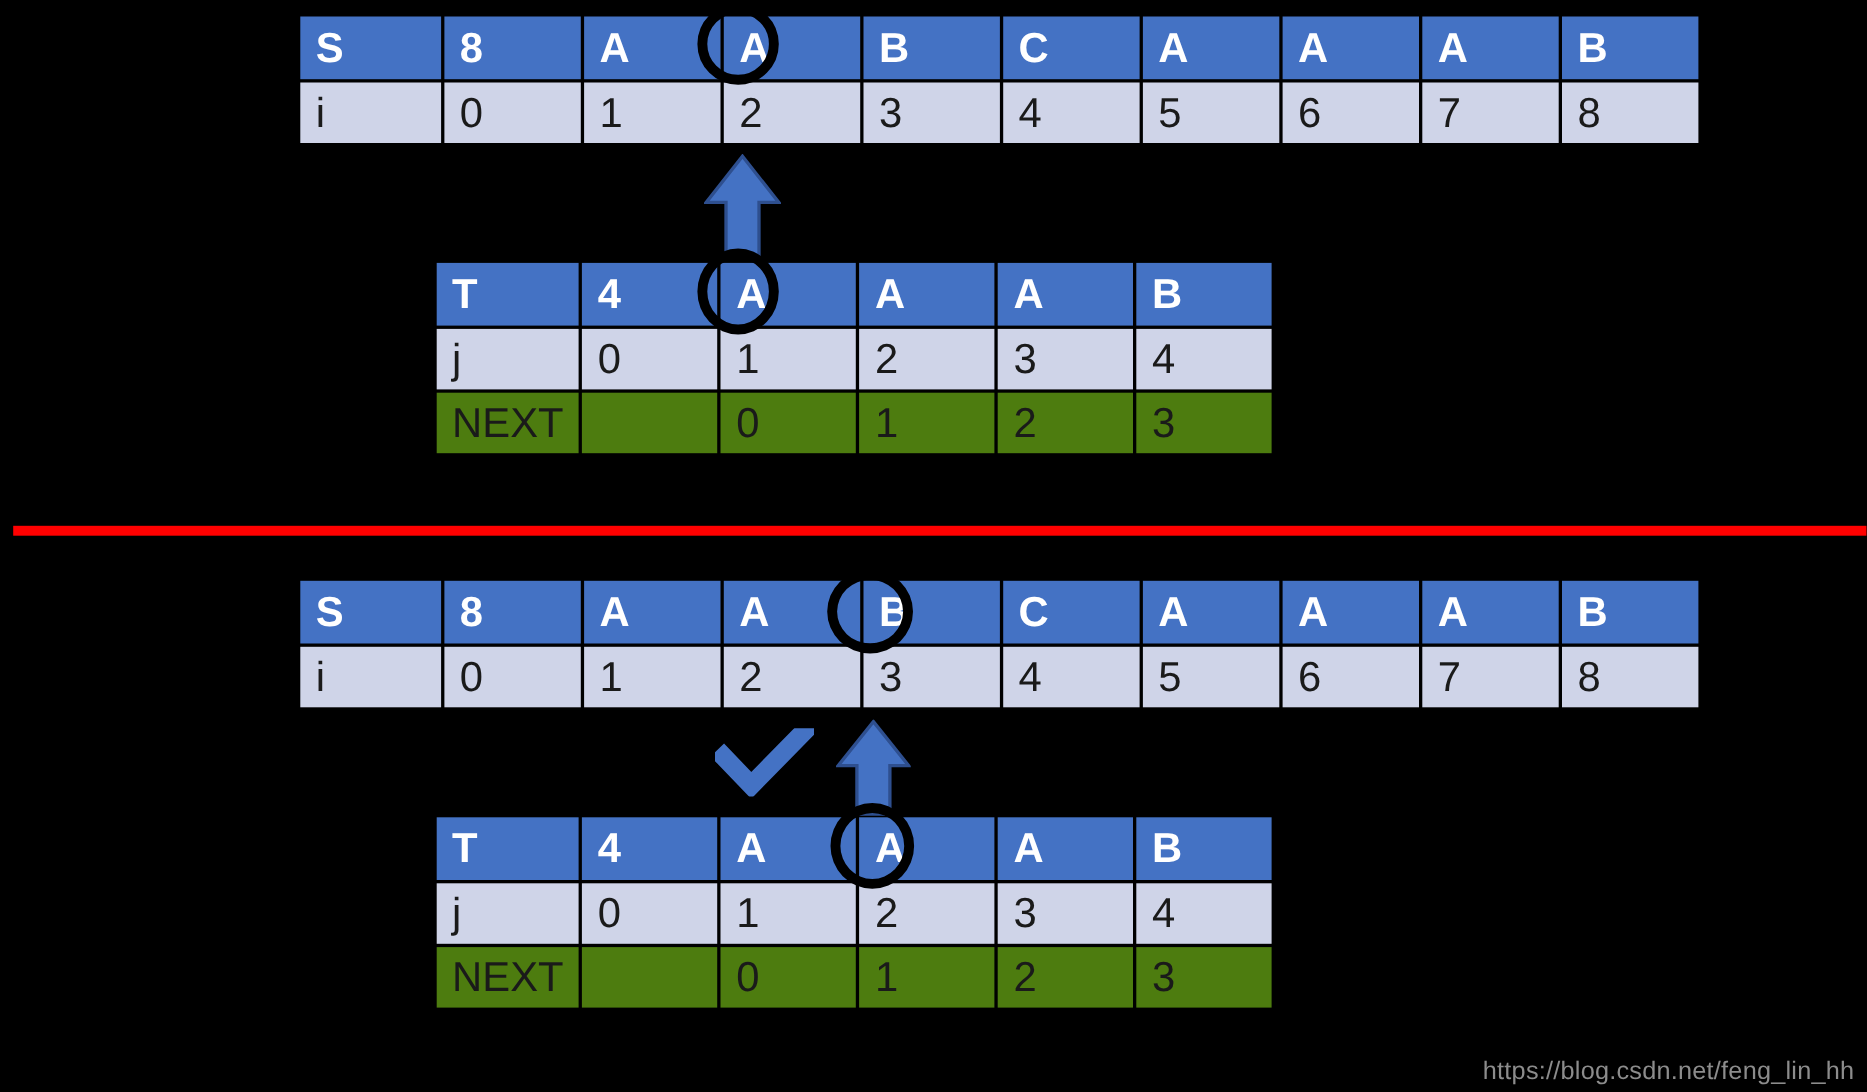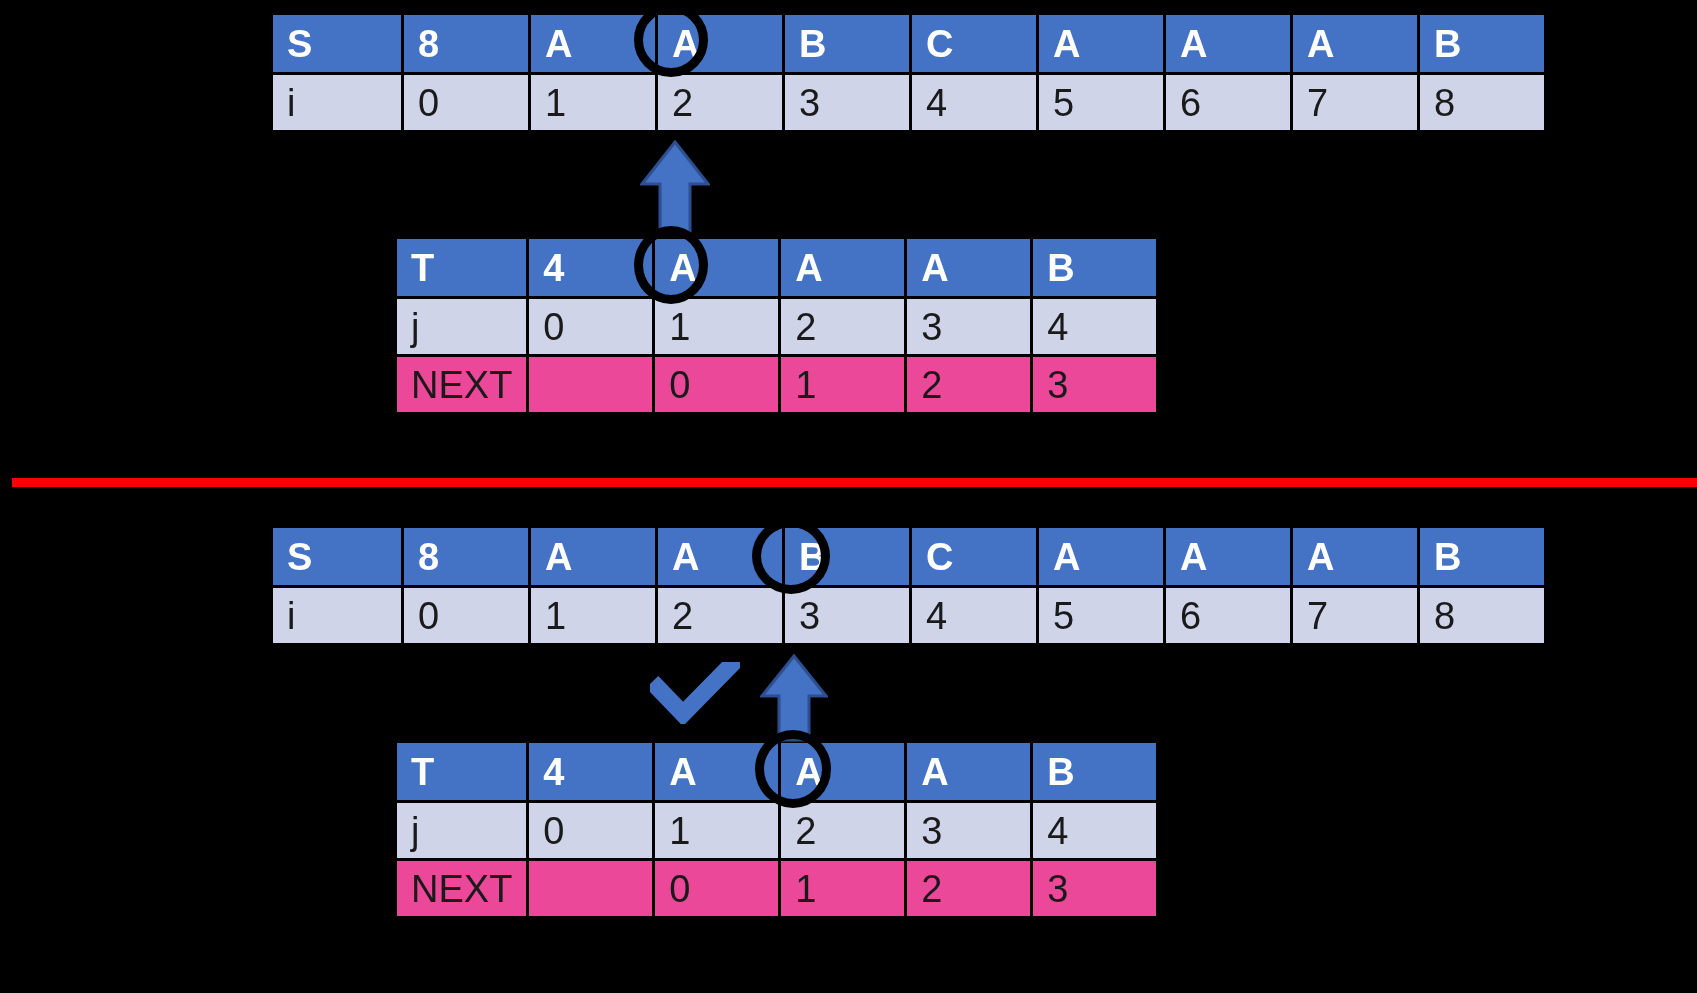--- a/index.html
+++ b/index.html
@@ -38,21 +38,21 @@
     height: 57px;
   }
   .row-index td {
     background: #CFD4E8;
     color: #1A1A1A;
     font-weight: normal;
     font-size: 38px;
     height: 55px;
   }
   .row-next td {
-    background: #ec4899;
+    background: #4d7c0f;
     color: #1A1A1A;
     font-weight: normal;
     font-size: 38px;
     height: 55px;
   }
   .blank { color: transparent; }
 
   
   .s-table td { width: 124px; }
   .s-table td.first { width: 128px; }
@@ -227,14 +227,15 @@
       <td>0</td>
       <td>1</td>
       <td>2</td>
       <td>3</td>
     </tr>
   </tbody>
     </table>
 
   <div class="circle" style="left:755px; top:730px; width:76px; height:78px;"></div>
 
+  <div class="watermark" style="left:1348px; top:960px;">https://blog.csdn.net/feng_lin_hh</div>
 
 </div>
 
 </body></html>

